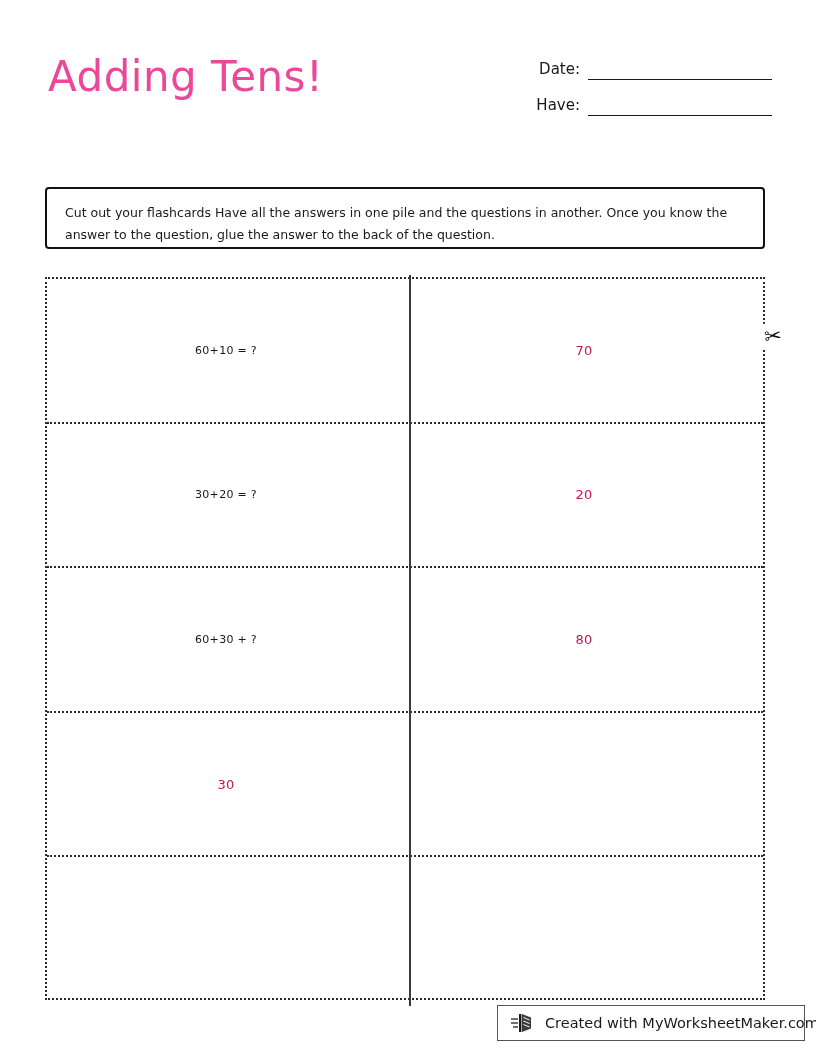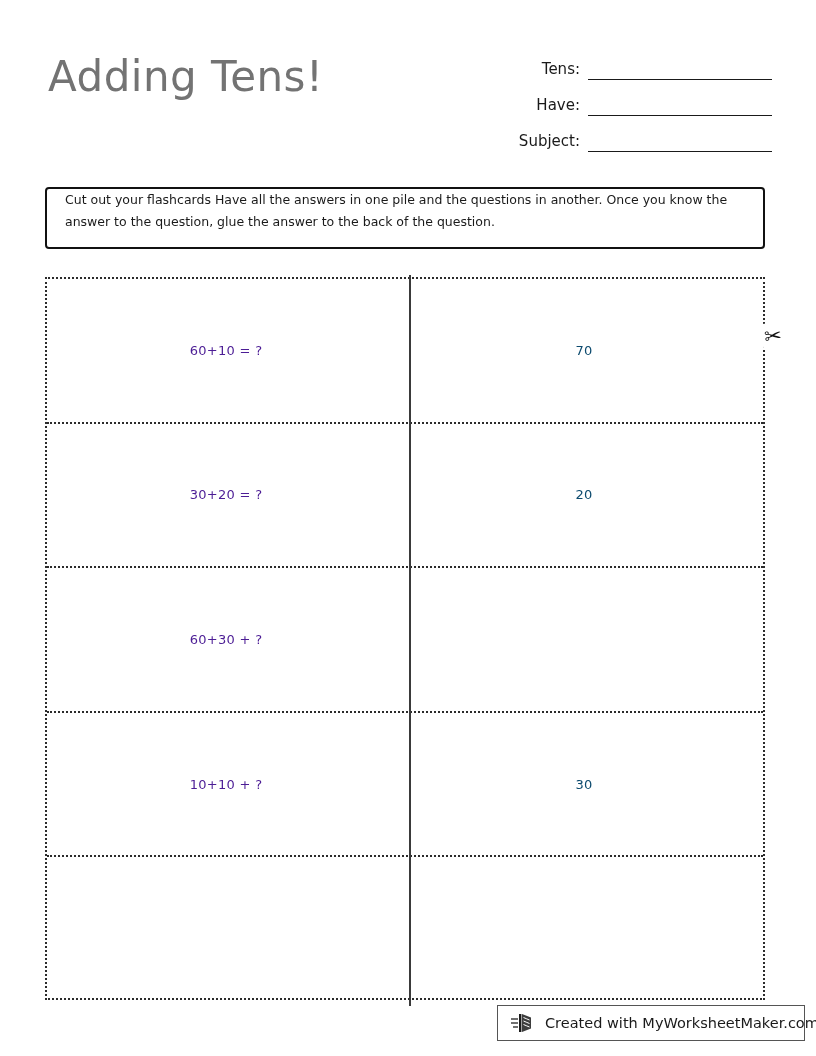--- a/index.html
+++ b/index.html
@@ -31,21 +31,21 @@
     height: 175px;
   }
   .worksheet-title {
     position: absolute;
     left: 48px;
     top: 52px;
     font-family: "DejaVu Sans", sans-serif;
     font-size: 42px;
     font-weight: 400;
     letter-spacing: 0.5px;
-    color: #737373;
+    color: #ec4899;
     white-space: nowrap;
   }
 
   .info-fields {
     position: absolute;
     left: 500px;
     top: 44px;
     width: 272px;
   }
   .info-row {
@@ -72,21 +72,21 @@
   
   .instruction-box {
     position: absolute;
     left: 45px;
     top: 187px;
     width: 720px;
     height: 62px;
     border: 2px solid #111111;
     border-radius: 4px;
     box-sizing: border-box;
-    padding: 0 16px 0 18px;
+    padding: 13px 16px 0 18px;
   }
   .instruction-text {
     font-size: 12.5px;
     line-height: 1.75;
     color: #1a1a1a;
   }
 
   
   .flashcard-table {
     position: absolute;
@@ -108,28 +108,28 @@
     border-bottom: none;
   }
   .card-cell {
     width: 50%;
     display: flex;
     align-items: center;
     justify-content: center;
     box-sizing: border-box;
   }
   .question-text {
-    font-size: 13px;
-    color: #4c1d95;
+    font-size: 11px;
+    color: #0f172a;
     letter-spacing: 0.3px;
     white-space: nowrap;
   }
   .answer-text {
     font-size: 13px;
-    color: #0c4a6e;
+    color: #be185d;
     letter-spacing: 0.3px;
     white-space: nowrap;
   }
 
   
   .fold-line {
     position: absolute;
     left: 362px;
     top: -4px;
     width: 0;
@@ -182,31 +182,27 @@
 </head>
 <body>
 
 <div class="page">
 
   <div class="header">
     <div class="worksheet-title">Adding Tens!</div>
 
     <div class="info-fields">
       <div class="info-row">
-        <span class="info-label">Tens:</span>
+        <span class="info-label">Date:</span>
         <span class="info-line"></span>
       </div>
       <div class="info-row">
         <span class="info-label">Have:</span>
         <span class="info-line"></span>
       </div>
-      <div class="info-row">
-        <span class="info-label">Subject:</span>
-        <span class="info-line"></span>
-      </div>
     </div>
   </div>
 
   <div class="instruction-box">
     <div class="instruction-text">Cut out your flashcards Have all the answers in one pile and the questions in another. Once you know the answer to the question, glue the answer to the back of the question.</div>
   </div>
 
   <div class="flashcard-table">
 
     <div class="card-row">
@@ -224,27 +220,27 @@
       </div>
       <div class="card-cell">
         <span class="answer-text">20</span>
       </div>
     </div>
 
     <div class="card-row">
       <div class="card-cell">
         <span class="question-text">60+30 + ?</span>
       </div>
-    </div>
-
-
-    <div class="card-row">
-      <div class="card-cell">
-        <span class="question-text">10+10 + ?</span>
-      </div>
+      <div class="card-cell">
+        <span class="answer-text">80</span>
+      </div>
+    </div>
+
+
+    <div class="card-row">
       <div class="card-cell">
         <span class="answer-text">30</span>
       </div>
     </div>
 
     <div class="fold-line"></div>
   </div>
 
   <div class="scissors-icon">✂</div>
 

